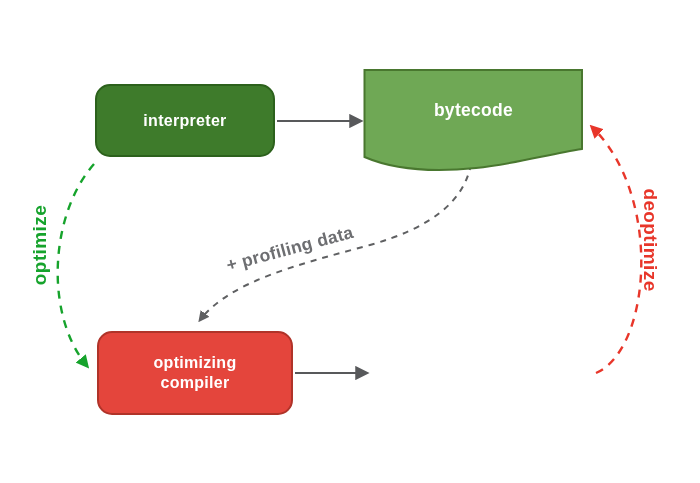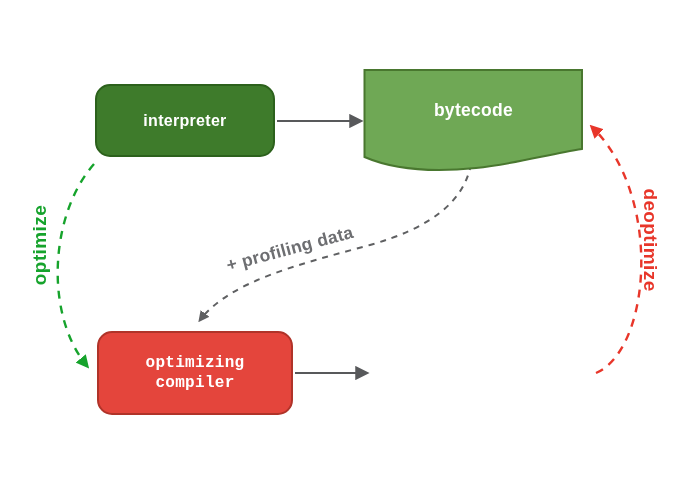--- a/index.html
+++ b/index.html
@@ -40,21 +40,20 @@
     left: 95px; top: 84px;
     width: 180px; height: 73px;
     background: #3e7b2b;
     border: 2px solid #2c611c;
   }
   .node-compiler {
     left: 97px; top: 331px;
     width: 196px; height: 84px;
     background: #e4453c;
     border: 2px solid #b03329;
-    font-family: Liberation Mono, monospace;
   }
   .doc {
     position: absolute;
     text-decoration: underline;
   }
   .doc-bytecode { left: 363px; top: 68px; width: 221px; height: 106px; }
   .doc-optimized { left: 372px; top: 321px; width: 221px; height: 110px; }
   .doc svg { position: absolute; left: 0; top: 0; width: 100%; height: 100%; }
   .doc-label {
     position: absolute;

